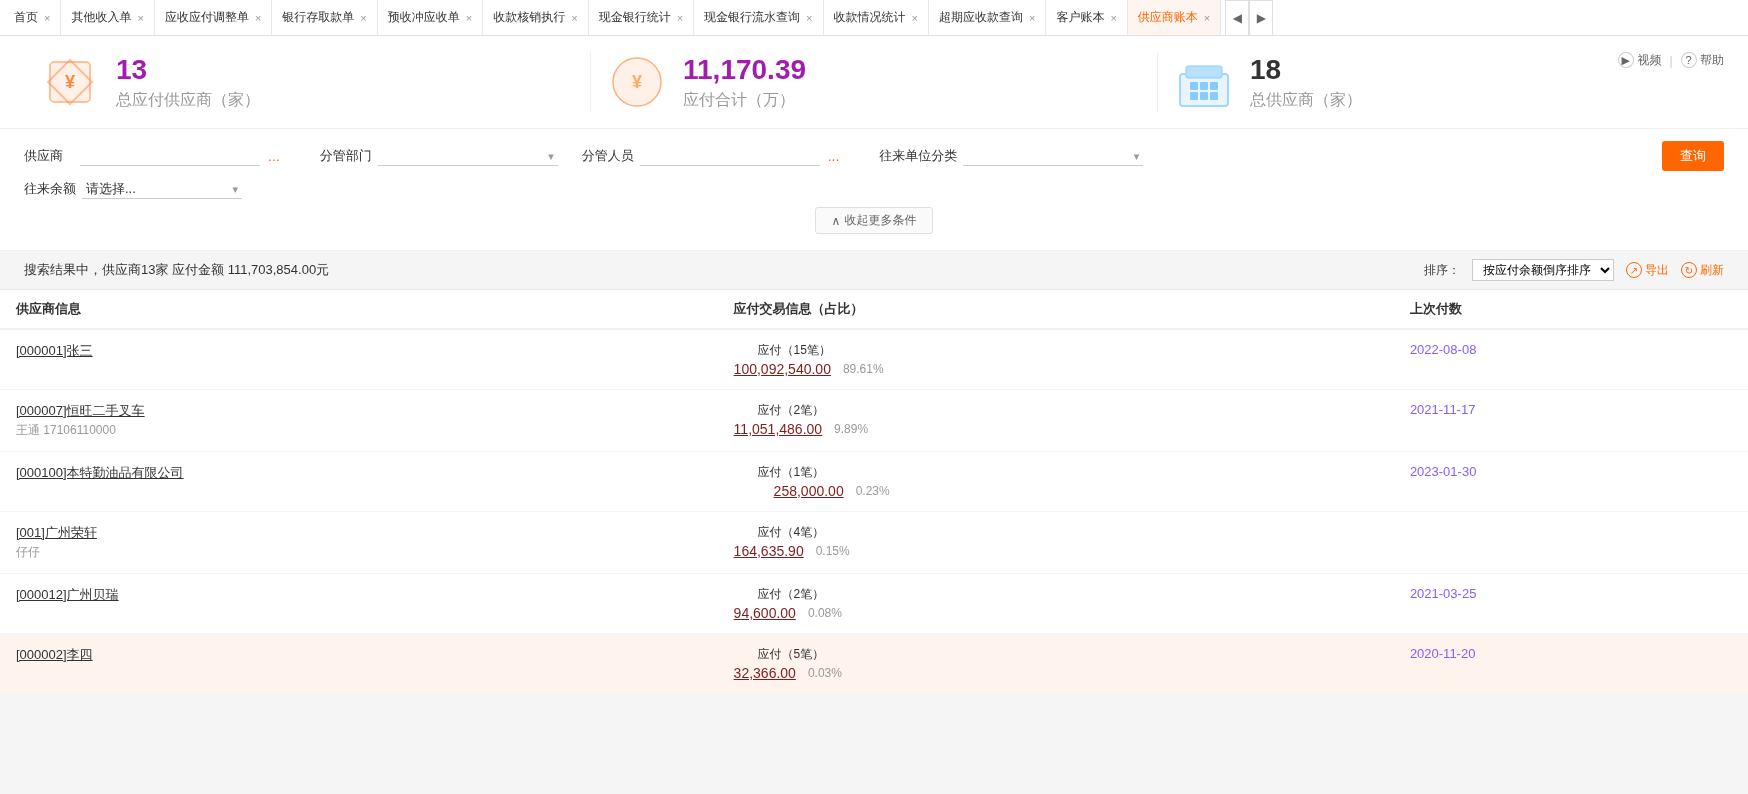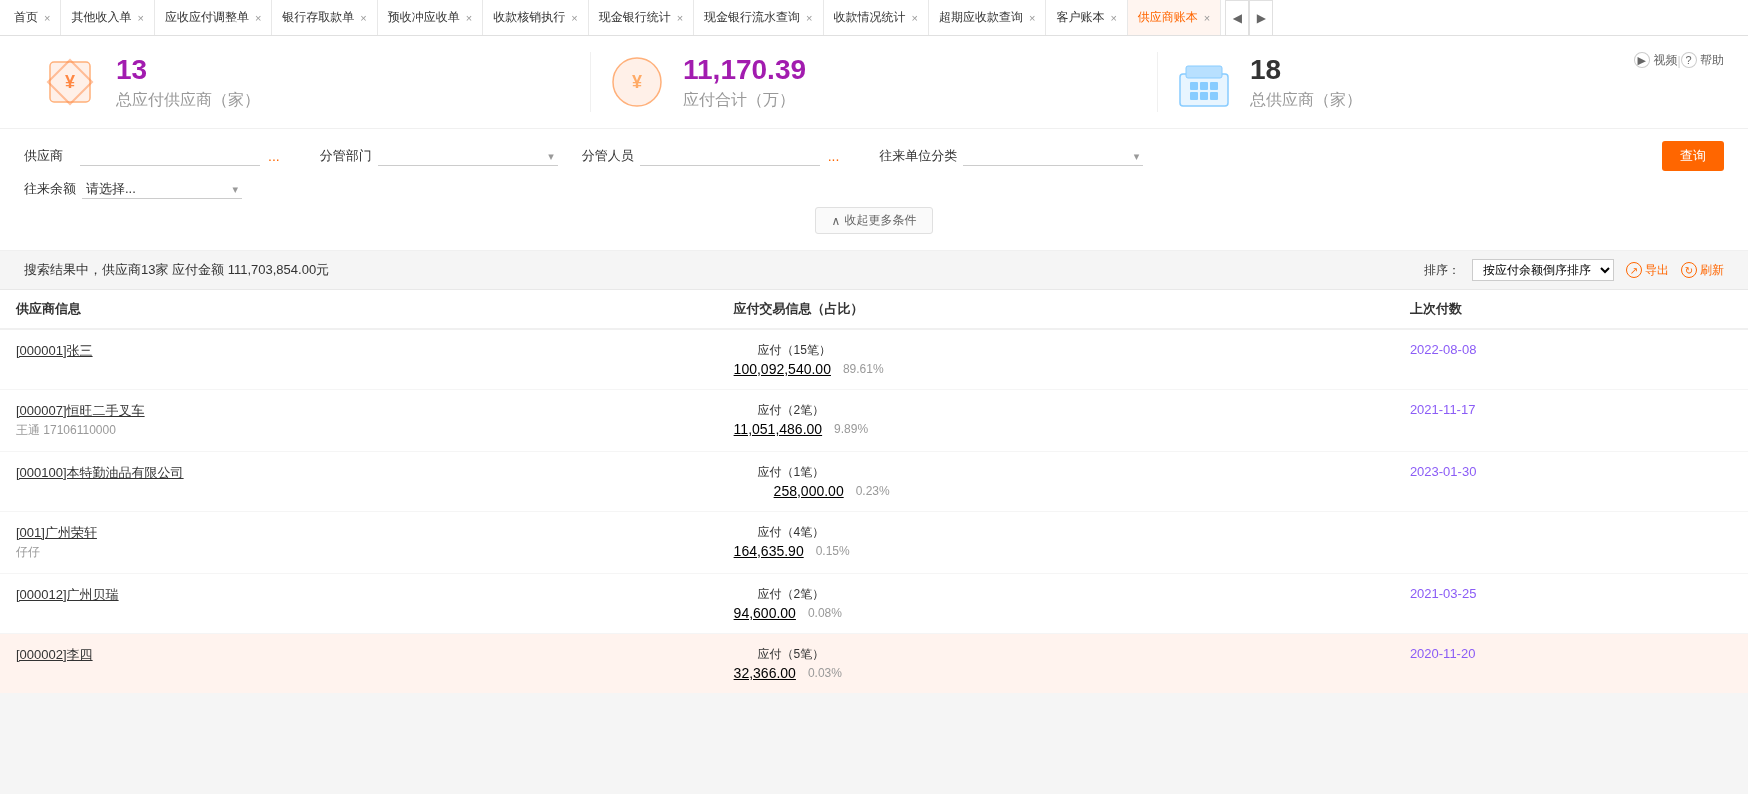--- a/index.html
+++ b/index.html
@@ -85,20 +85,21 @@
       font-size: 16px;
       color: #999;
       margin-top: 4px;
     }
     .header-actions {
       position: absolute;
       right: 24px;
       top: 16px;
       display: flex;
       align-items: center;
+      gap: 8px;
       font-size: 12px;
       color: #666;
     }
     .header-actions span { cursor: pointer; }
     .divider-v { color: #ccc; }
 
     
     .filter-area {
       background: #fff;
       padding: 12px 24px 8px;
@@ -257,21 +258,21 @@
       color: #333;
       text-decoration: underline;
       cursor: pointer;
     }
     .supplier-sub {
       color: #999;
       font-size: 12px;
       margin-top: 2px;
     }
     .amount-green {
-      color: #000000;
+      color: #7f1d1d;
       font-size: 14px;
       font-weight: 500;
       text-decoration: underline;
       cursor: pointer;
     }
     .tx-label {
       color: #333;
       font-size: 12px;
       margin-bottom: 2px;
       margin-left: 24px;

